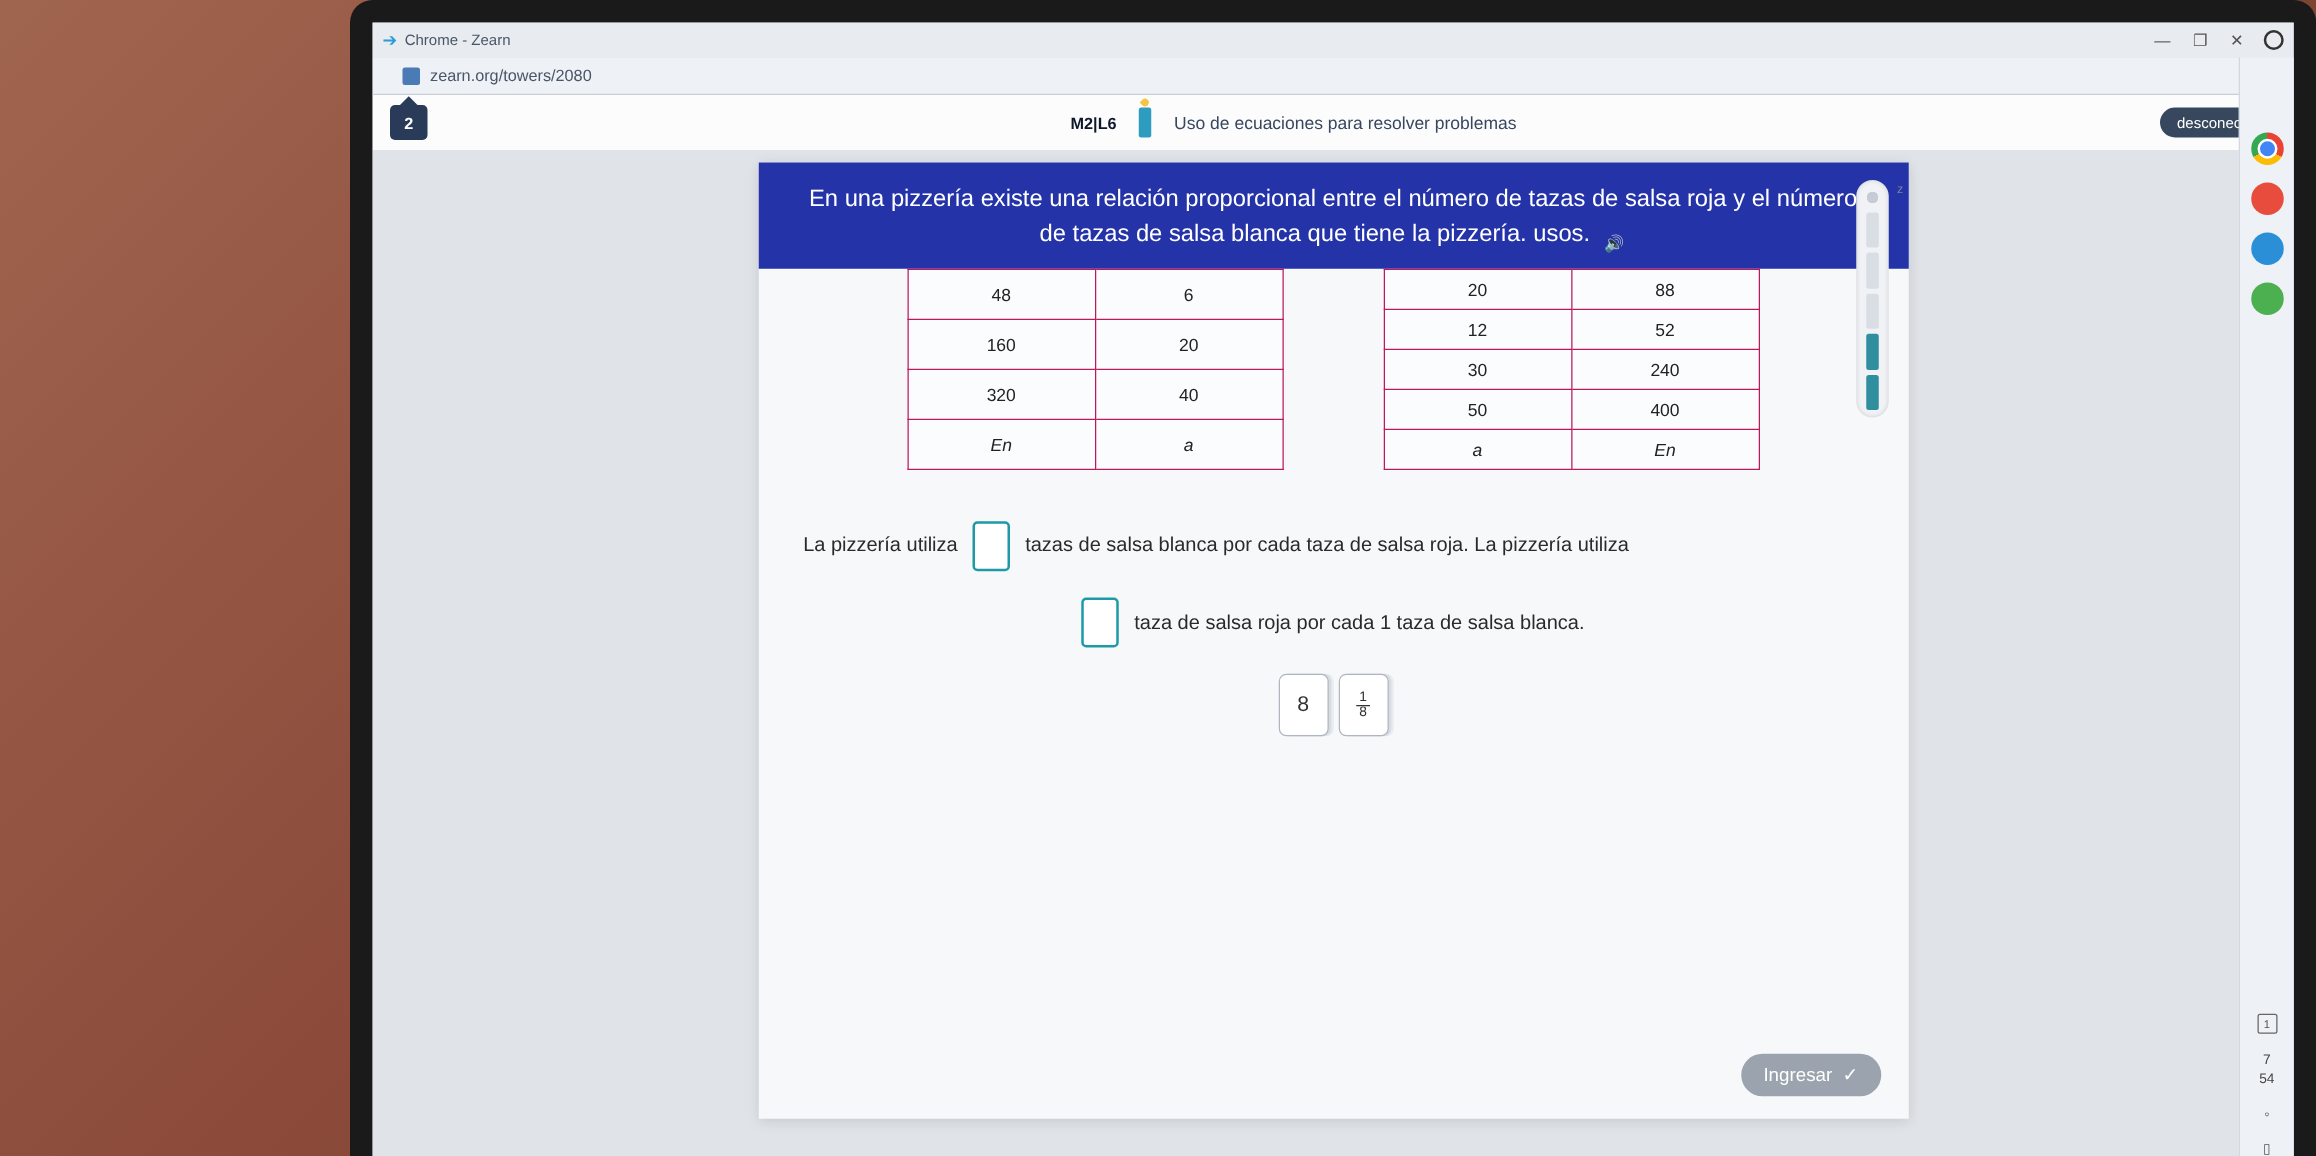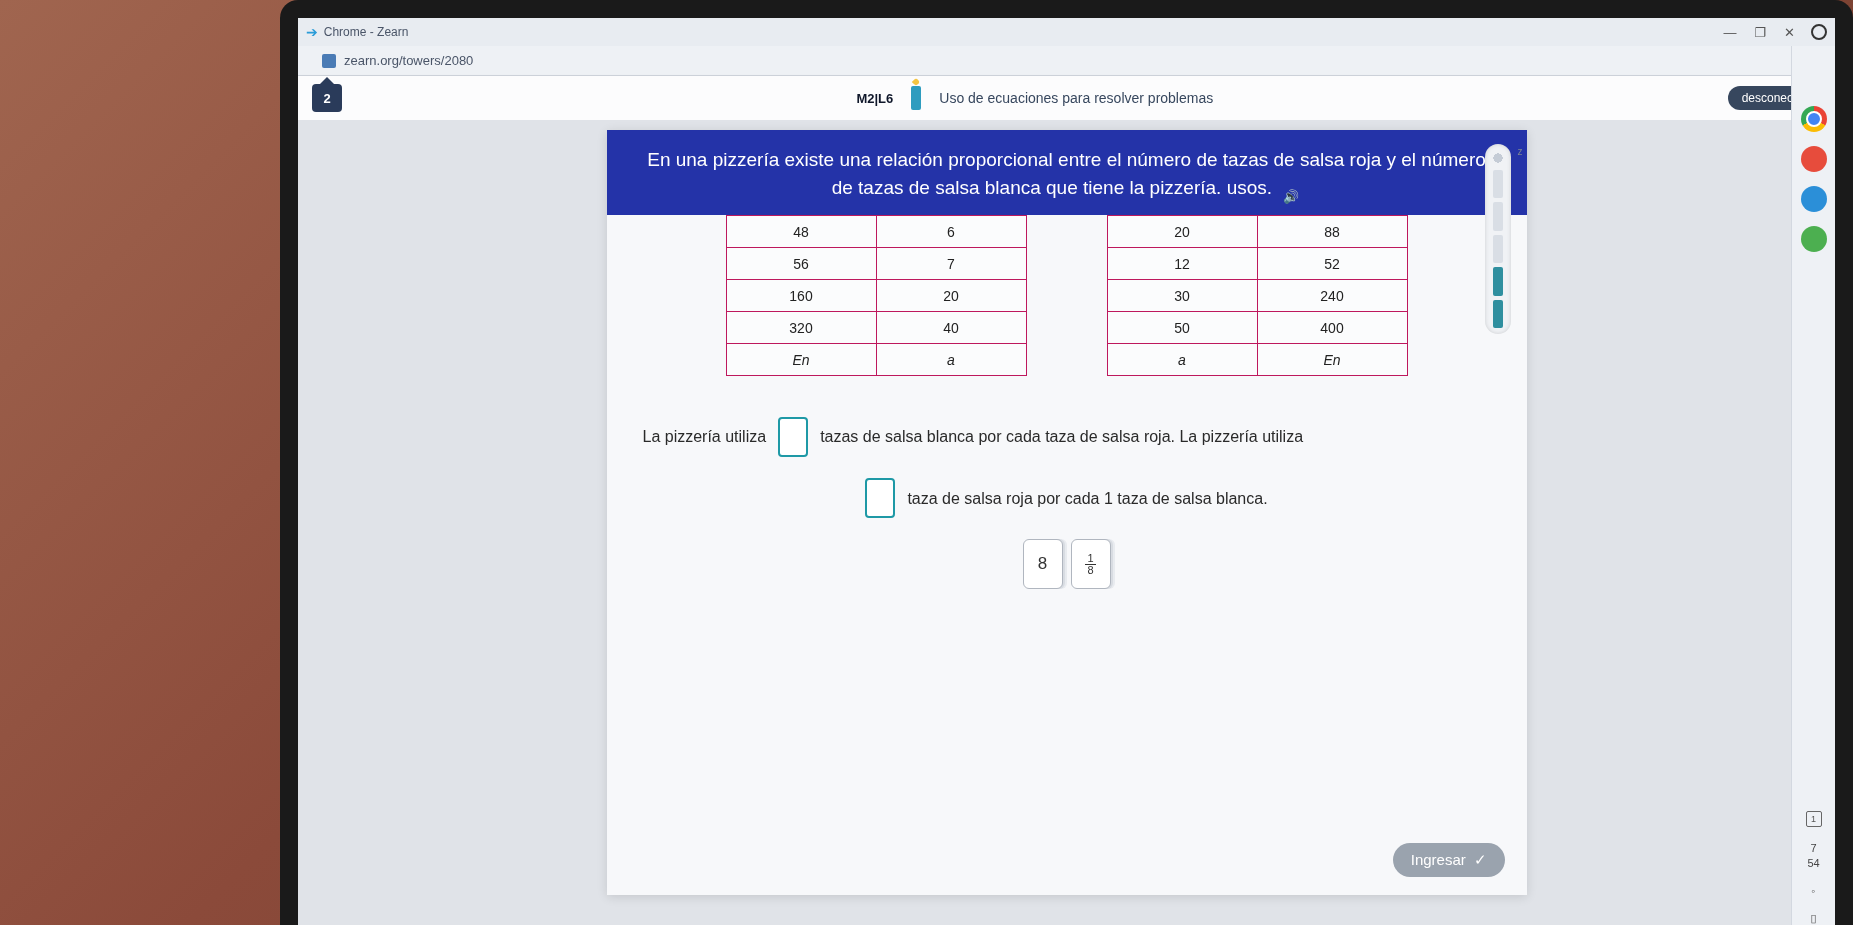--- a/index.html
+++ b/index.html
@@ -361,24 +361,20 @@
           <span>de tazas de salsa blanca que tiene la pizzería. usos.</span>
           <span class="sound-icon"></span>
         </div>
 
         <div class="tables-row">
           <table class="data">
             <tbody>
                 <tr>
                   <td>48</td>
                   <td>6</td>
-                </tr>
-            <tr>
-                  <td>56</td>
-                  <td>7</td>
                 </tr>
             <tr>
                   <td>160</td>
                   <td>20</td>
                 </tr>
             <tr>
                   <td>320</td>
                   <td>40</td>
                 </tr>
             <tr>

